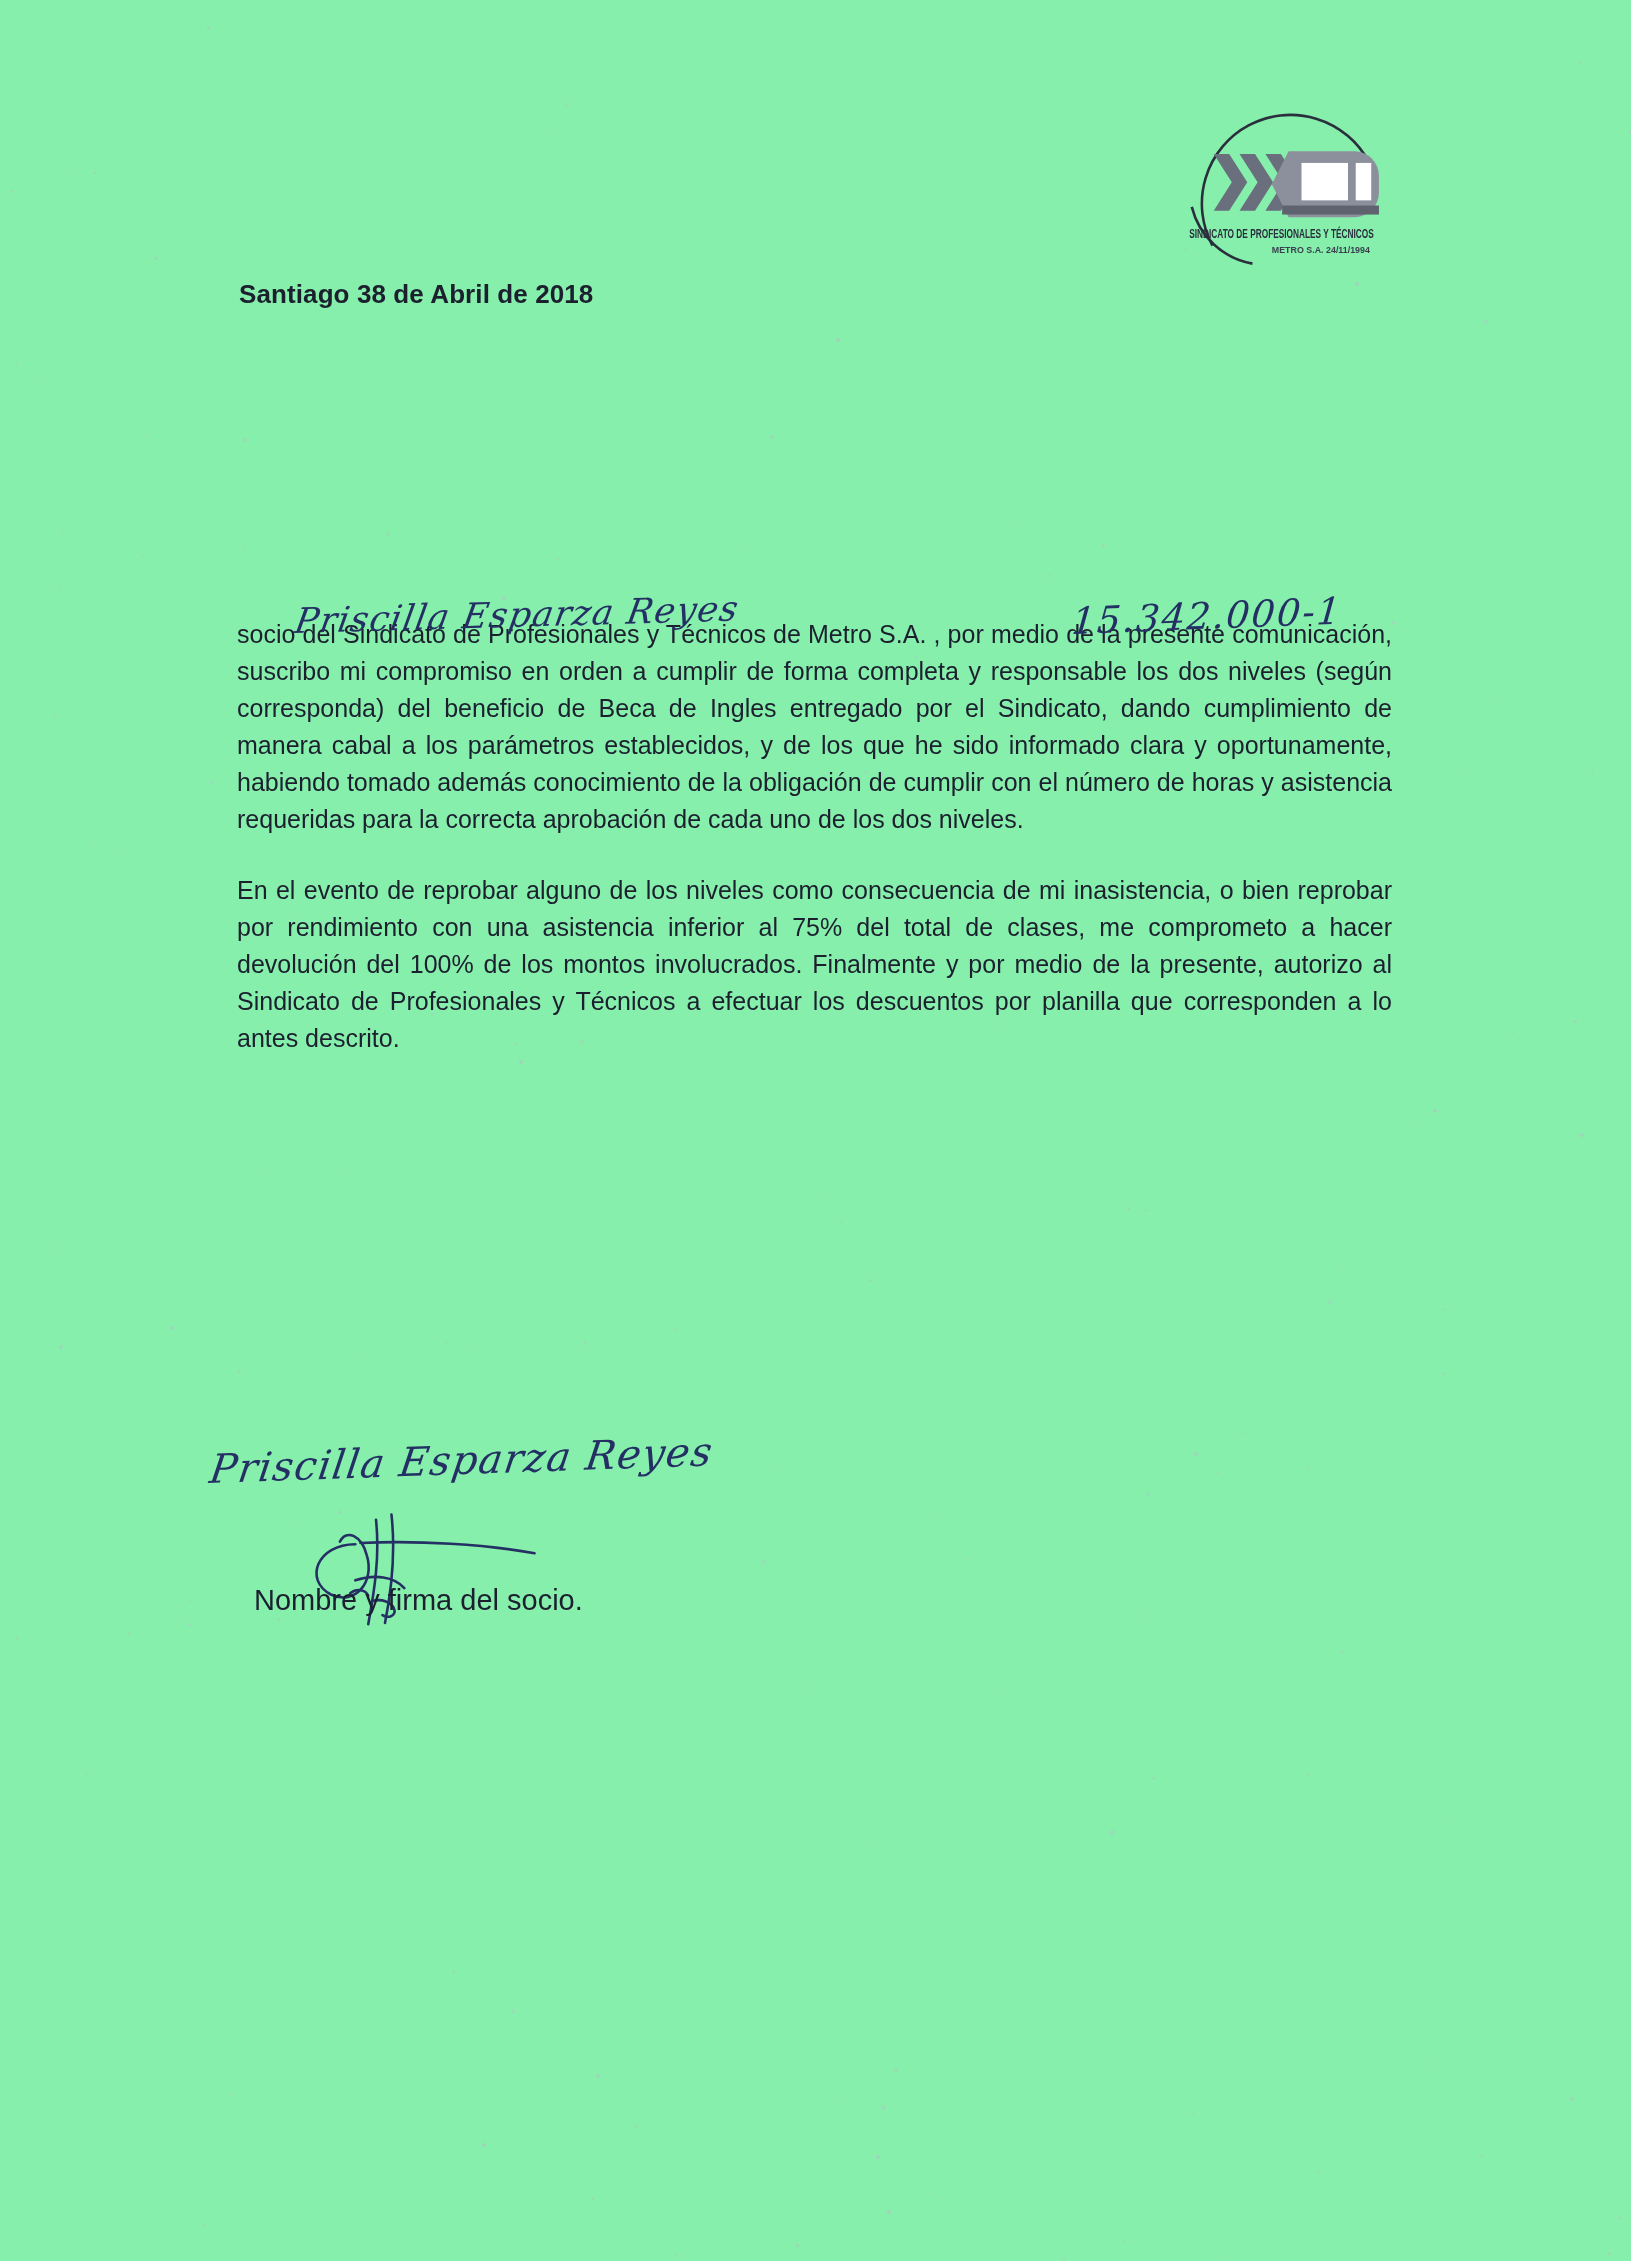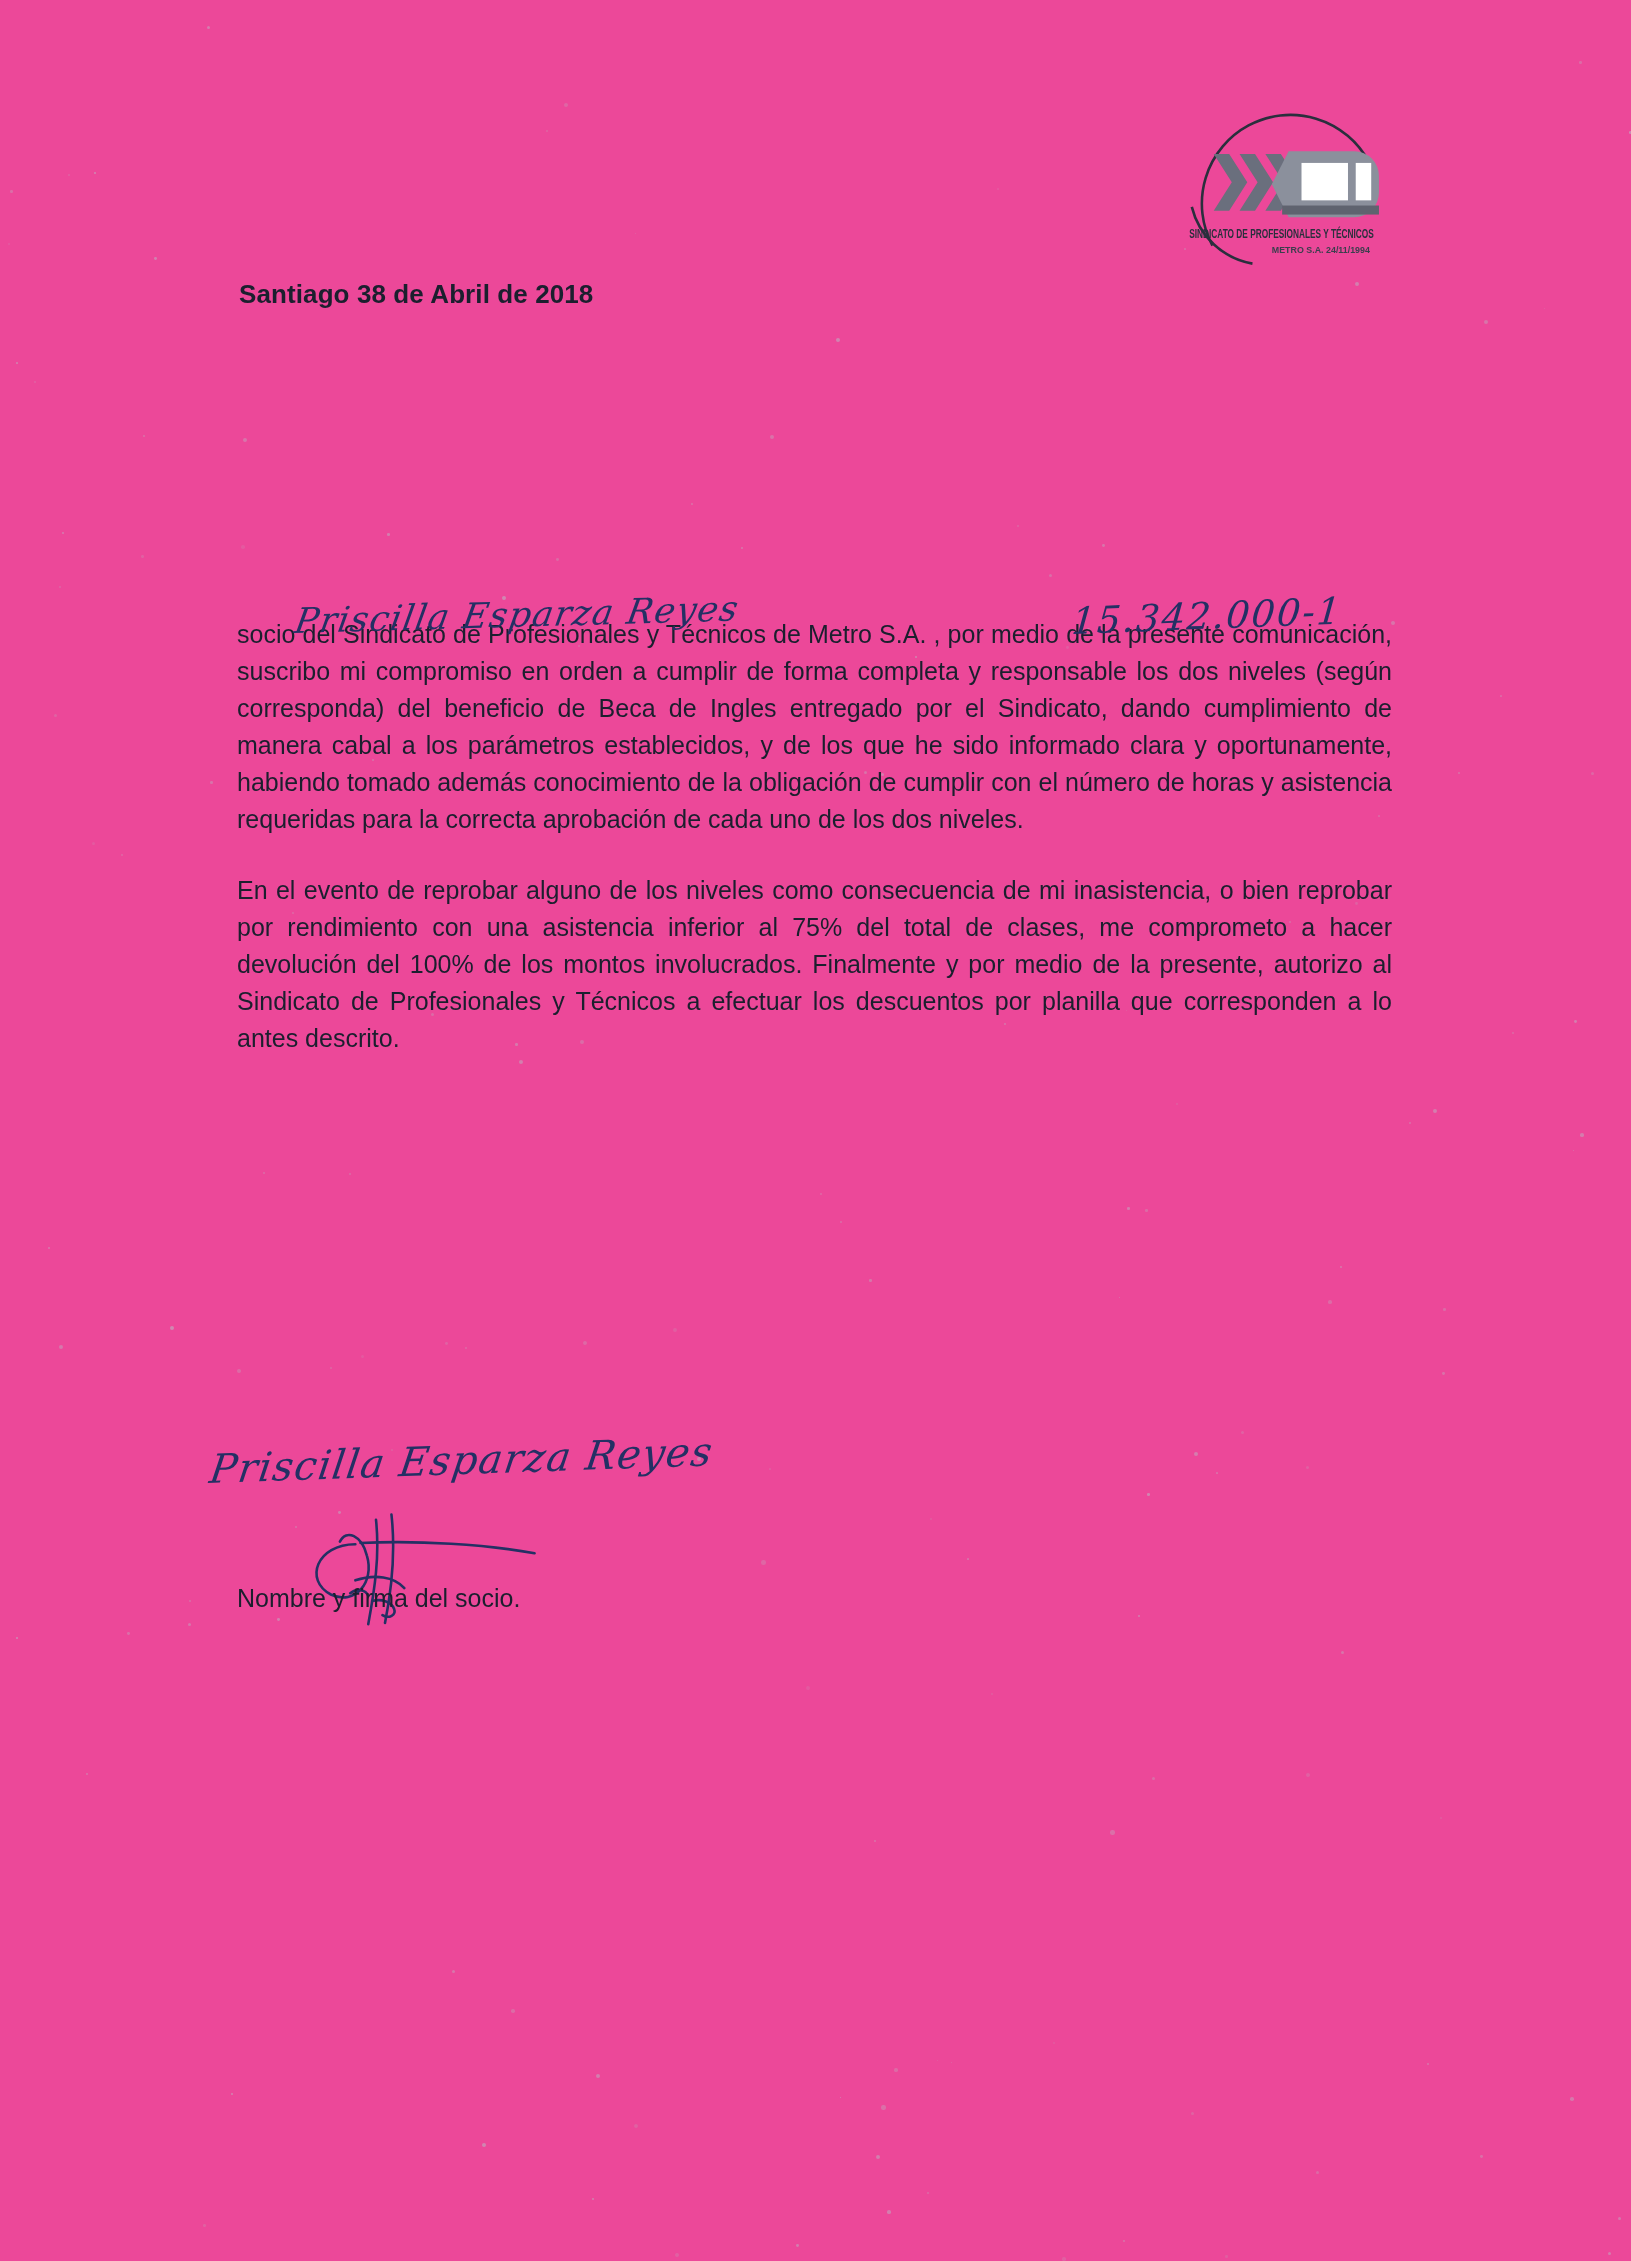--- a/index.html
+++ b/index.html
@@ -4,21 +4,21 @@
 <style>
   html, body {
     margin: 0;
     padding: 0;
     background: #ffffff;
   }
   #page {
     position: relative;
     width: 1631px;
     height: 2261px;
-    background: #ec4899;
+    background: #86efac;
     overflow: hidden;
     font-family: "Liberation Sans", sans-serif;
     color: #1b1f2e;
   }
   
   #speckles { position: absolute; inset: 0; pointer-events: none; }
   .speck { position: absolute; background: #b9bcc6; border-radius: 50%; opacity: .55; }
 
   
   #logo-block {
@@ -135,23 +135,23 @@
     position: absolute;
     left: 84px;
     top: 97px;
     width: 361px;
     height: 123px;
   }
   #sig-flourish svg { width:100%; height:100%; display:block; }
 
   #sig-caption {
     position: absolute;
-    left: 237px;
+    left: 254px;
     top: 1584px;
-    font-size: 25px;
+    font-size: 29px;
     white-space: nowrap;
   }
 </style>
 </head>
 <body>
 
 <div id="page">
 
   <div id="speckles">
       <span class="speck" style="left:796px;top:2244px;width:2.8px;height:2.8px;opacity:0.46"></span>

